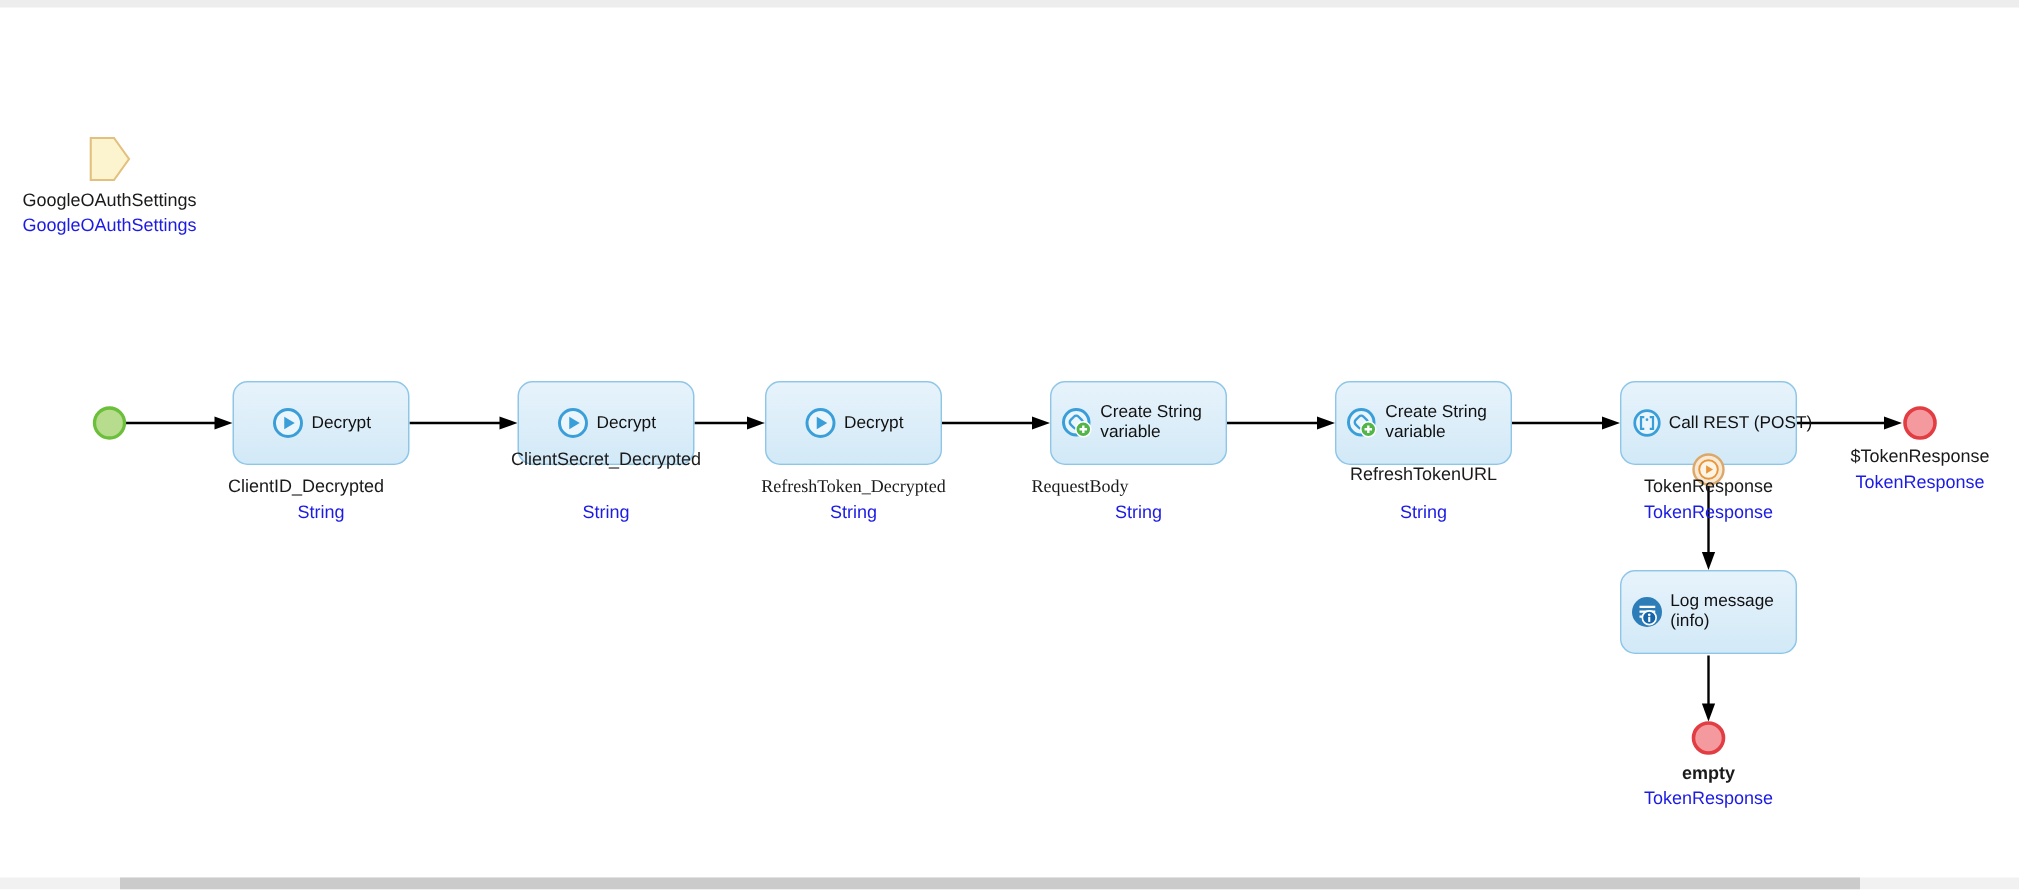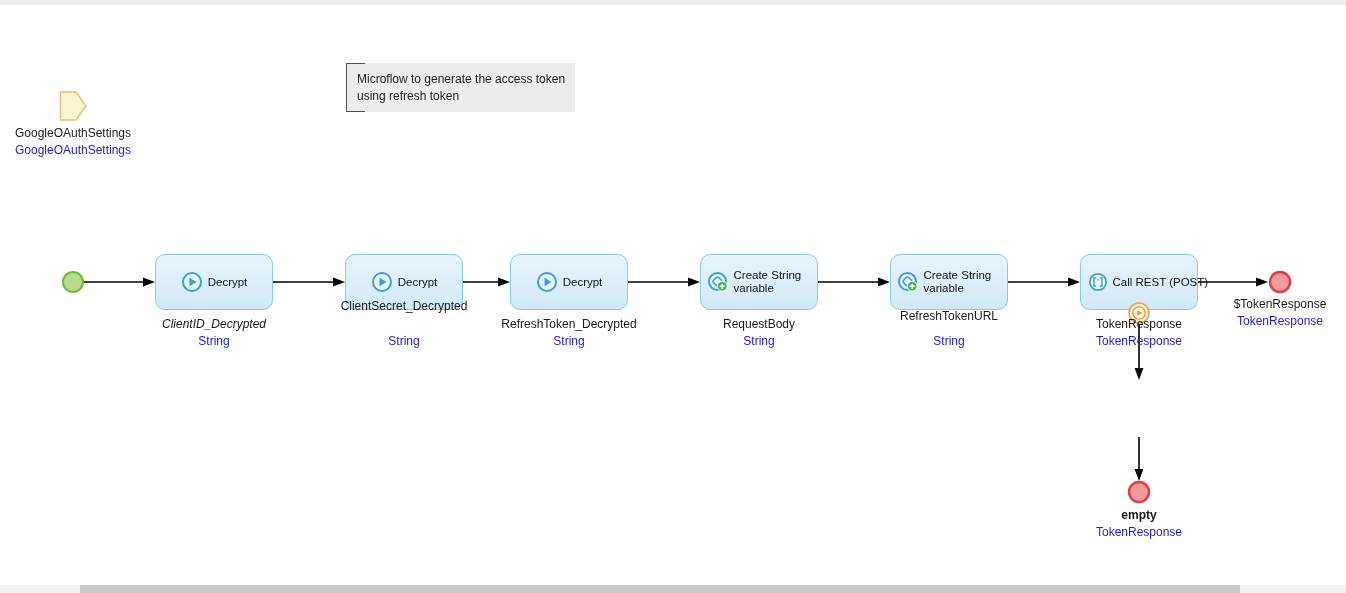--- a/index.html
+++ b/index.html
@@ -46,23 +46,20 @@
 <div id="canvas">
 
   <div class="top-strip"></div>
 
   <svg class="param-icon" width="32" height="32" viewBox="0 0 32 32">
     <polygon points="3.5,2 19,2 29,16 19,30 3.5,30" fill="#fcf4ce" stroke="#e3c07e" stroke-width="1.4"></polygon>
   </svg>
   <div class="caption" style="left:-7px; top:127px;">GoogleOAuthSettings</div>
   <div class="caption blue" style="left:-7px; top:144px;">GoogleOAuthSettings</div>
 
-  <div class="annotation">
-    <span>Microflow to generate the access token using refresh token</span>
-  </div>
 
   <svg class="arrow-layer" width="1346" height="593" viewBox="0 0 1346 593">
     <g stroke="#000" stroke-width="1.6">
       <line x1="84" y1="282" x2="144" y2="282"></line>
         <polygon points="155,282 143,277.6 143,286.4" fill="#000" stroke="none"></polygon>
       <line x1="273" y1="282" x2="334" y2="282"></line>
         <polygon points="345,282 333,277.6 333,286.4" fill="#000" stroke="none"></polygon>
       <line x1="463" y1="282" x2="499" y2="282"></line>
         <polygon points="510,282 498,277.6 498,286.4" fill="#000" stroke="none"></polygon>
       <line x1="628" y1="282" x2="689" y2="282"></line>
@@ -84,54 +81,54 @@
     <circle cx="12" cy="12" r="10" fill="#b7dc8e" stroke="#6cbf3a" stroke-width="2.2"></circle>
   </svg>
 
   <div class="activity" style="left:155px; top:254px;">
     <svg width="22" height="22" viewBox="0 0 22 22">
       <circle cx="11" cy="11" r="9" fill="#eaf5fc" stroke="#3a9fd8" stroke-width="2"></circle>
       <polygon points="8.5,6.8 15.5,11 8.5,15.2" fill="#3a9fd8"></polygon>
     </svg>
     <span class="label">Decrypt</span>
   </div>
-  <div class="caption" style="left:134px; top:318px;font-style:italic;">ClientID_Decrypted</div>
+  <div class="caption" style="left:124px; top:318px;">ClientID_Decrypted</div>
   <div class="caption blue" style="left:134px; top:335px;">String</div>
 
   <div class="activity" style="left:345px; top:254px;">
     <svg width="22" height="22" viewBox="0 0 22 22">
       <circle cx="11" cy="11" r="9" fill="#eaf5fc" stroke="#3a9fd8" stroke-width="2"></circle>
       <polygon points="8.5,6.8 15.5,11 8.5,15.2" fill="#3a9fd8"></polygon>
     </svg>
     <span class="label">Decrypt</span>
   </div>
   <div class="caption" style="left:324px; top:300px;">ClientSecret_Decrypted</div>
   <div class="caption blue" style="left:324px; top:335px;">String</div>
 
   <div class="activity" style="left:510px; top:254px;">
     <svg width="22" height="22" viewBox="0 0 22 22">
       <circle cx="11" cy="11" r="9" fill="#eaf5fc" stroke="#3a9fd8" stroke-width="2"></circle>
       <polygon points="8.5,6.8 15.5,11 8.5,15.2" fill="#3a9fd8"></polygon>
     </svg>
     <span class="label">Decrypt</span>
   </div>
-  <div class="caption" style="left:489px; top:318px;">RefreshToken_Decrypted</div>
+  <div class="caption" style="left:489px; top:318px;font-family:Liberation Serif, serif;">RefreshToken_Decrypted</div>
   <div class="caption blue" style="left:489px; top:335px;">String</div>
 
   <div class="activity" style="left:700px; top:254px;">
     <svg width="22" height="22" viewBox="0 0 22 22">
       <circle cx="10.5" cy="10.5" r="8.5" fill="#eaf5fc" stroke="#3a9fd8" stroke-width="2"></circle>
       <rect x="6.8" y="6.8" width="7.4" height="7.4" rx="2.2" transform="rotate(45 10.5 10.5)" fill="none" stroke="#3a9fd8" stroke-width="1.6"></rect>
       <circle cx="15.2" cy="15.2" r="5" fill="#52b548" stroke="#fff" stroke-width="1"></circle>
       <line x1="12.7" y1="15.2" x2="17.7" y2="15.2" stroke="#fff" stroke-width="1.6"></line>
       <line x1="15.2" y1="12.7" x2="15.2" y2="17.7" stroke="#fff" stroke-width="1.6"></line>
     </svg>
     <span class="label">Create String variable</span>
   </div>
-  <div class="caption" style="left:679px; top:318px;">RequestBody</div>
+  <div class="caption" style="left:640px; top:318px;font-family:Liberation Serif, serif;">RequestBody</div>
   <div class="caption blue" style="left:679px; top:335px;">String</div>
 
   <div class="activity" style="left:890px; top:254px;">
     <svg width="22" height="22" viewBox="0 0 22 22">
       <circle cx="10.5" cy="10.5" r="8.5" fill="#eaf5fc" stroke="#3a9fd8" stroke-width="2"></circle>
       <rect x="6.8" y="6.8" width="7.4" height="7.4" rx="2.2" transform="rotate(45 10.5 10.5)" fill="none" stroke="#3a9fd8" stroke-width="1.6"></rect>
       <circle cx="15.2" cy="15.2" r="5" fill="#52b548" stroke="#fff" stroke-width="1"></circle>
       <line x1="12.7" y1="15.2" x2="17.7" y2="15.2" stroke="#fff" stroke-width="1.6"></line>
       <line x1="15.2" y1="12.7" x2="15.2" y2="17.7" stroke="#fff" stroke-width="1.6"></line>
     </svg>
@@ -157,20 +154,32 @@
   </svg>
   <div class="caption" style="left:1059px; top:318px;">TokenResponse</div>
   <div class="caption blue" style="left:1059px; top:335px;">TokenResponse</div>
 
   <svg class="node-svg" style="left:1268px; top:270px;" width="24" height="24" viewBox="0 0 24 24">
     <circle cx="12" cy="12" r="10" fill="#f49a9e" stroke="#e23d43" stroke-width="2.4"></circle>
   </svg>
   <div class="caption" style="left:1200px; top:298px;">$TokenResponse</div>
   <div class="caption blue" style="left:1200px; top:315px;">TokenResponse</div>
 
+  <div class="activity" style="left:1080px; top:380px;">
+    <svg width="22" height="22" viewBox="0 0 22 22">
+      <circle cx="11" cy="11" r="10" fill="#2d7db8"></circle>
+      <line x1="6" y1="7.5" x2="16.5" y2="7.5" stroke="#fff" stroke-width="1.5"></line>
+      <line x1="6" y1="10.8" x2="16.5" y2="10.8" stroke="#fff" stroke-width="1.5"></line>
+      <line x1="6" y1="14.1" x2="12" y2="14.1" stroke="#fff" stroke-width="1.5"></line>
+      <circle cx="12.5" cy="14.8" r="4.6" fill="#1565a8" stroke="#fff" stroke-width="1.1"></circle>
+      <circle cx="12.5" cy="12.9" r="0.9" fill="#fff"></circle>
+      <rect x="11.8" y="14.2" width="1.4" height="3.4" fill="#fff"></rect>
+    </svg>
+    <span class="label">Log message (info)</span>
+  </div>
 
   <svg class="node-svg" style="left:1127px; top:480px;" width="24" height="24" viewBox="0 0 24 24">
     <circle cx="12" cy="12" r="10" fill="#f49a9e" stroke="#e23d43" stroke-width="2.4"></circle>
   </svg>
   <div class="caption" style="left:1059px; top:509px;font-weight:bold;">empty</div>
   <div class="caption blue" style="left:1059px; top:526px;">TokenResponse</div>
 
   <div class="hscroll-track">
     <div class="hscroll-thumb"></div>
   </div>

